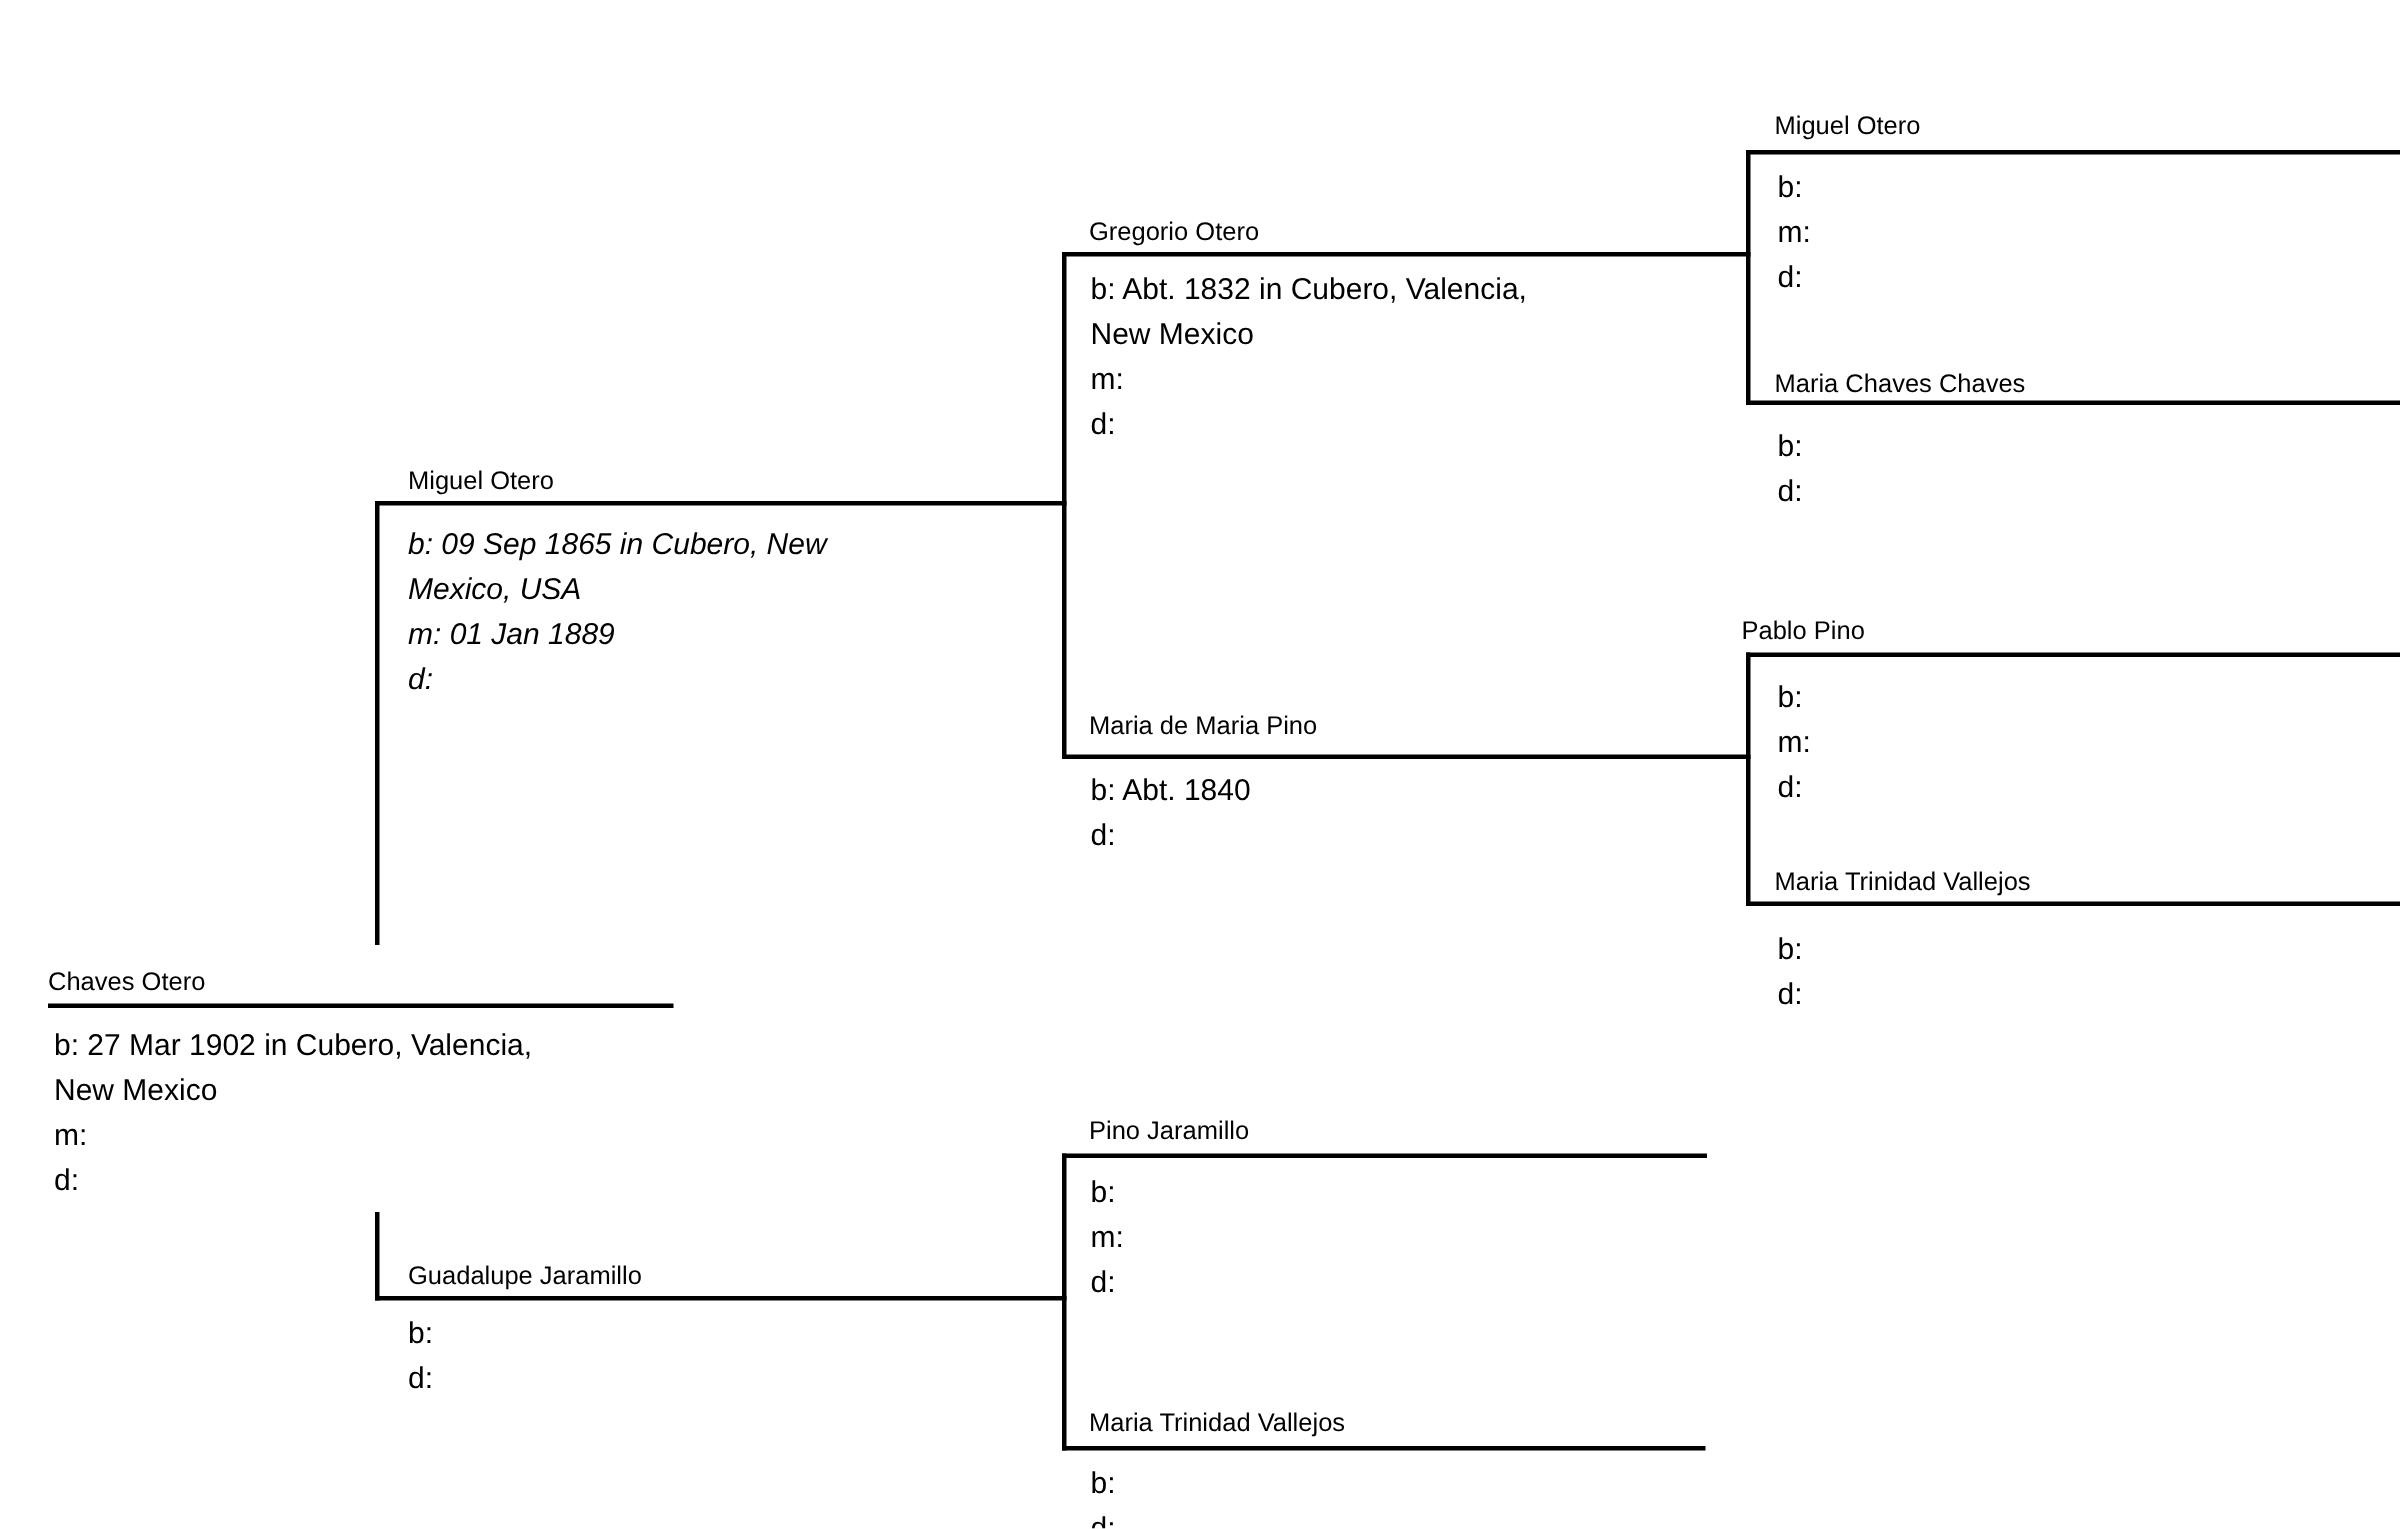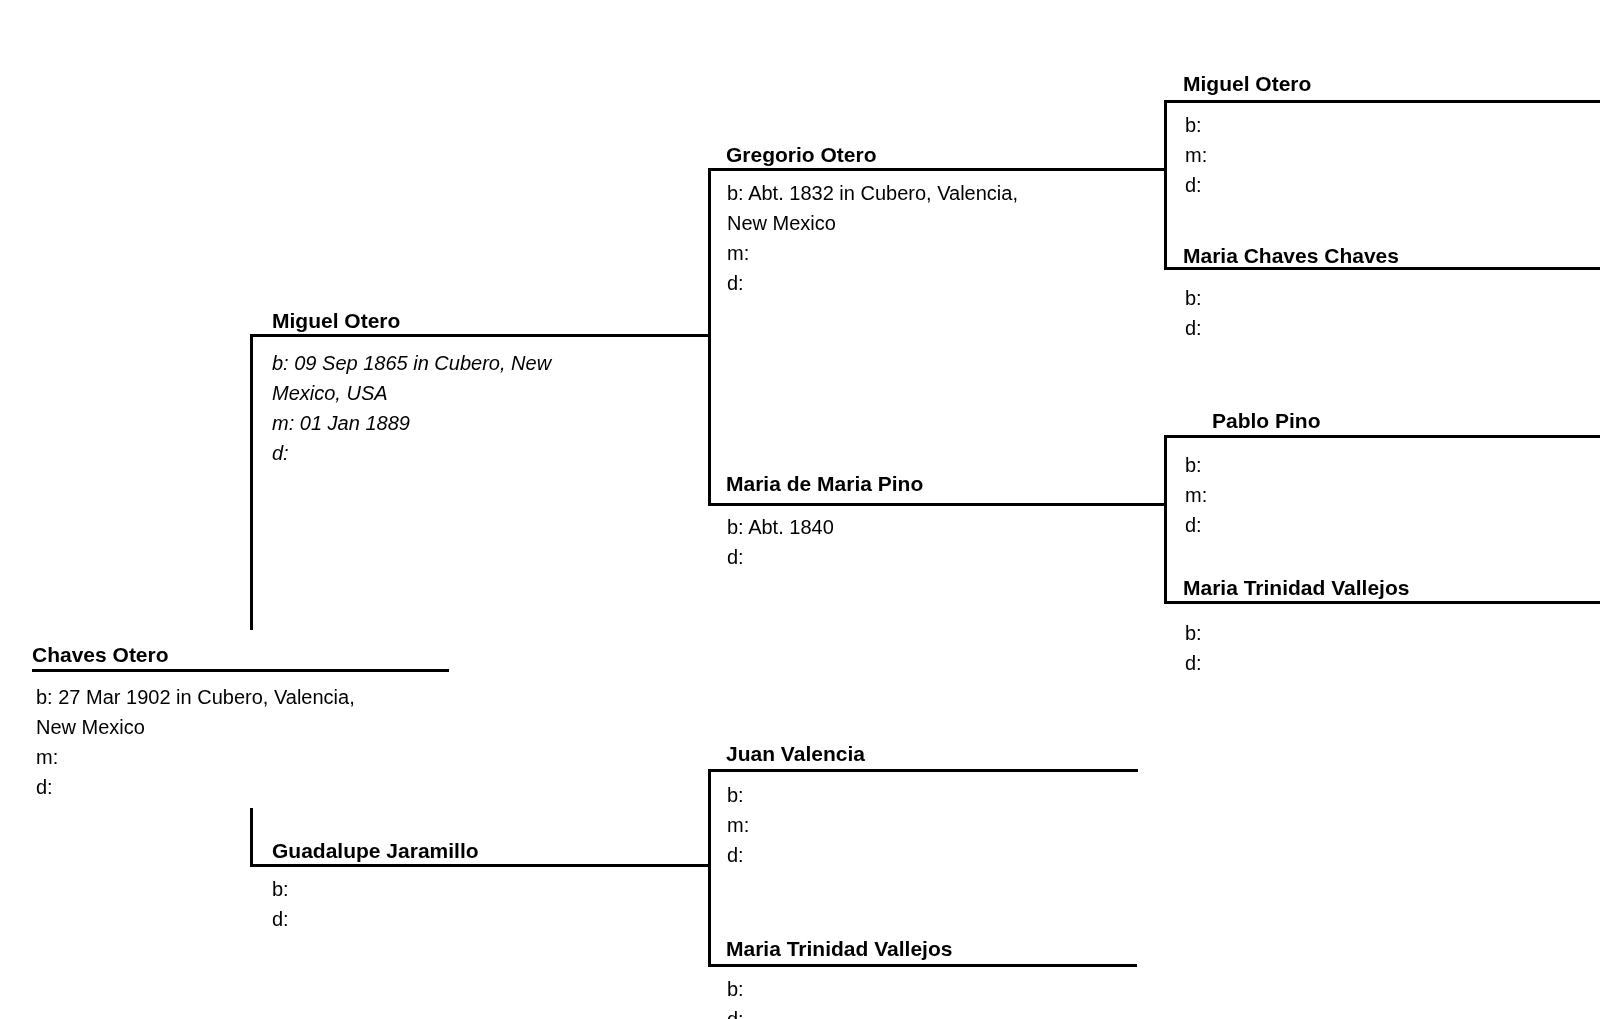--- a/index.html
+++ b/index.html
@@ -11,22 +11,22 @@
     position: relative;
     width: 1600px;
     height: 1019px;
     background: #ffffff;
     overflow: hidden;
     font-family: "Liberation Sans", "DejaVu Sans", sans-serif;
     color: #000000;
   }
   .pname {
     position: absolute;
-    font-size: 21px;
-    font-weight: bold;
+    font-size: 17px;
+    font-weight: normal;
     line-height: 26px;
     white-space: nowrap;
   }
   .pdetails {
     position: absolute;
     font-size: 20px;
   }
   .pdetails div {
     height: 30px;
     line-height: 30px;
@@ -46,21 +46,21 @@
   
   #n-eloisa        { left: 32px;   top: 642px; }
   #n-miguel-father { left: 272px;  top: 308px; }
   #n-guadalupe     { left: 272px;  top: 838px; }
   #n-gregorio      { left: 726px;  top: 142px; }
   #n-mdj           { left: 726px;  top: 471px; }
   #n-juan          { left: 726px;  top: 741px; }
   #n-mtv-jar       { left: 726px;  top: 936px; }
   #n-miguel-gg     { left: 1183px; top: 71px;  }
   #n-chaves        { left: 1183px; top: 243px; }
-  #n-pablo         { left: 1212px; top: 408px; }
+  #n-pablo         { left: 1161px; top: 408px; }
   #n-mtv-pino      { left: 1183px; top: 575px; }
 
   
   #u-eloisa        { left: 32px;   top: 669px; width: 417px; }
   #u-miguel-father { left: 250px;  top: 334px; width: 461px; }
   #u-guadalupe     { left: 250px;  top: 864px; width: 461px; }
   #u-gregorio      { left: 708px;  top: 168px; width: 459px; }
   #u-mdj           { left: 708px;  top: 503px; width: 459px; }
   #u-juan          { left: 708px;  top: 769px; width: 430px; }
   #u-mtv-jar       { left: 708px;  top: 964px; width: 429px; }
@@ -140,21 +140,21 @@
   <div class="person">
     <div class="pname" id="n-mdj">Maria de Maria Pino</div>
     <div class="hline" id="u-mdj"></div>
     <div class="pdetails" id="d-mdj">
         <div>b: Abt. 1840</div>
         <div>d:</div>
       </div>
   </div>
 
   <div class="person">
-    <div class="pname" id="n-juan">Juan Valencia</div>
+    <div class="pname" id="n-juan">Pino Jaramillo</div>
     <div class="hline" id="u-juan"></div>
     <div class="pdetails" id="d-juan">
         <div>b:</div>
         <div>m:</div>
         <div>d:</div>
       </div>
   </div>
 
   <div class="person">
     <div class="pname" id="n-mtv-jar">Maria Trinidad Vallejos</div>

